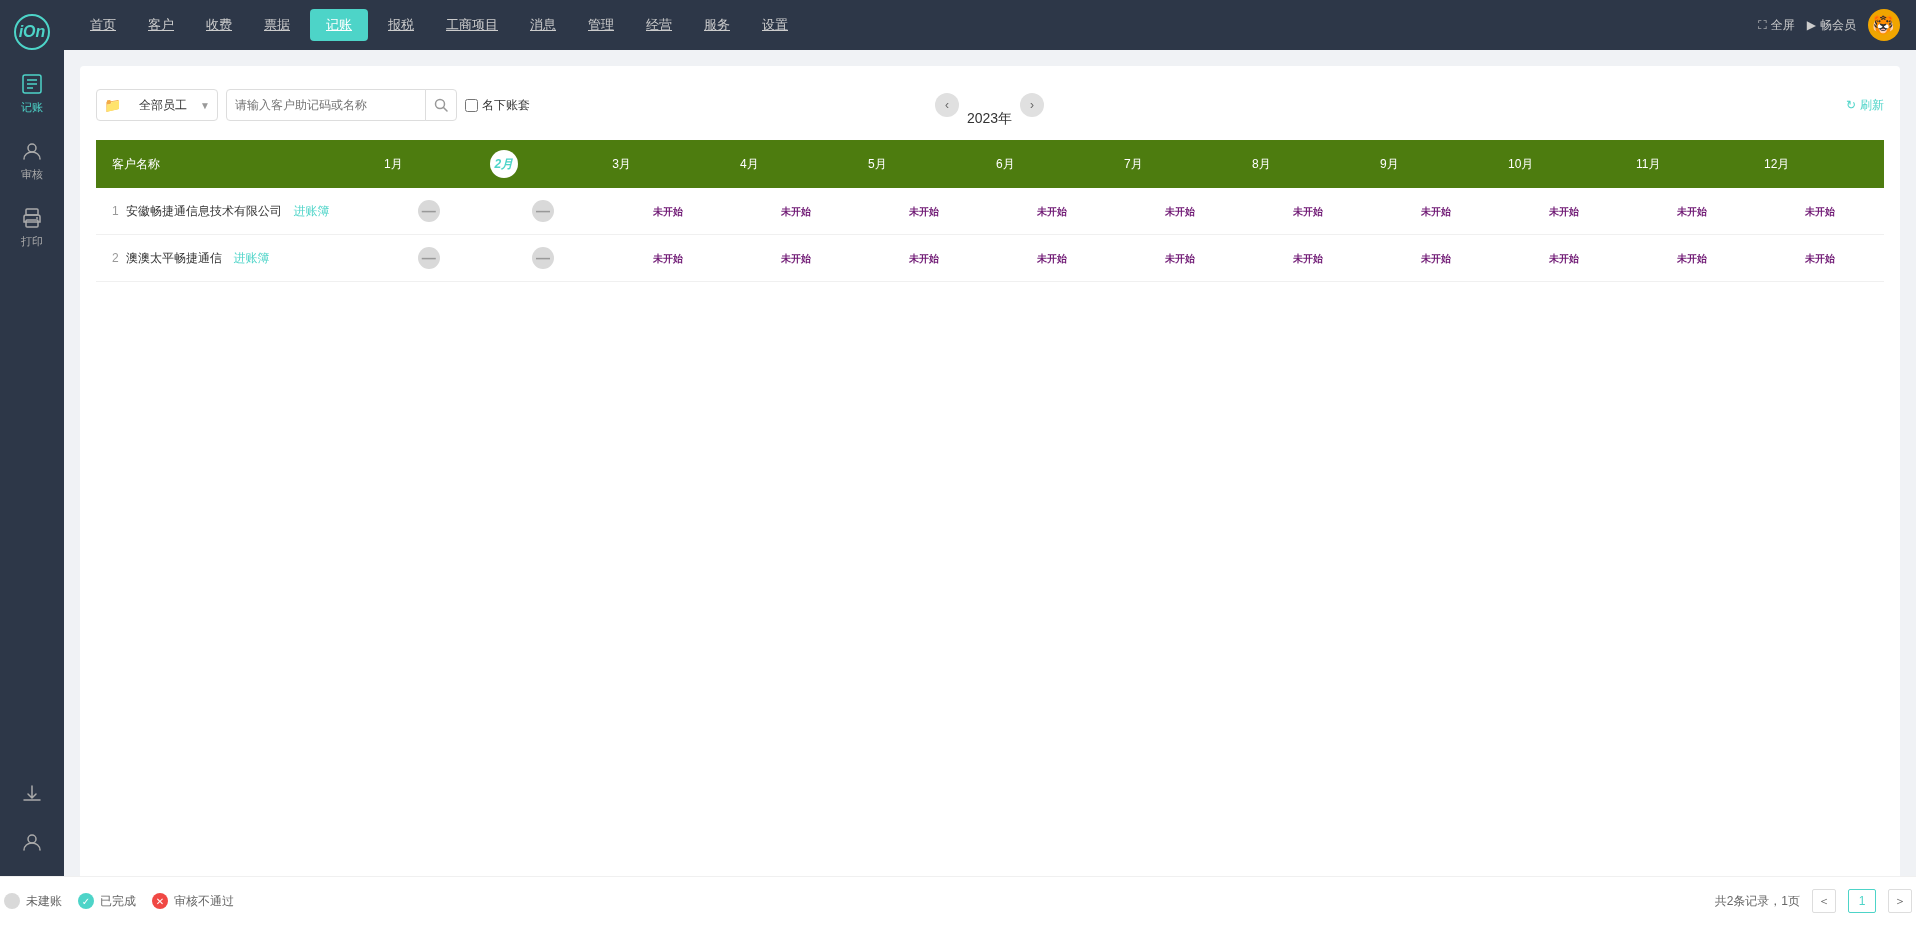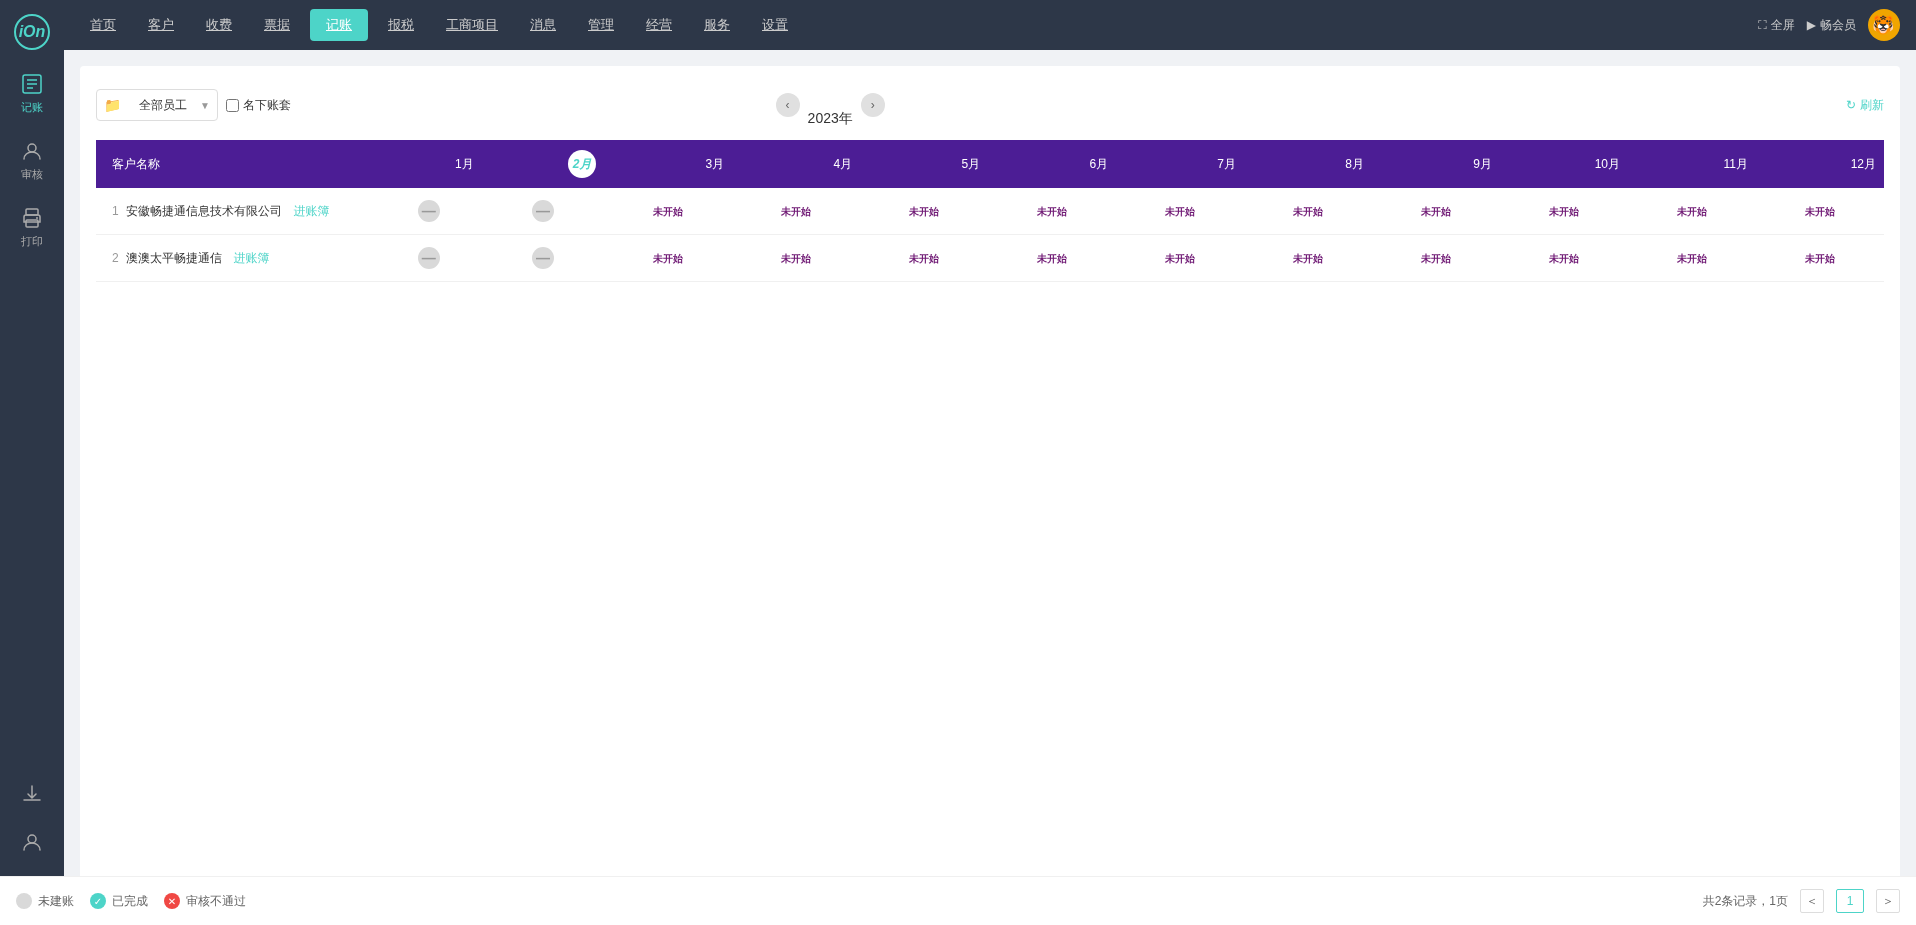--- a/index.html
+++ b/index.html
@@ -257,27 +257,27 @@
       margin-left: auto;
     }
 
     
     .accounts-table {
       width: 100%;
       border-collapse: collapse;
       font-size: 12px;
     }
     .accounts-table thead tr {
-      background: #4c1d95;
+      background: #4d7c0f;
       color: #fff;
       margin-top: 48px;
     }
     .accounts-table thead th {
       padding: 10px 8px;
-      text-align: right;
+      text-align: left;
       font-weight: 500;
       border: none;
     }
     .accounts-table thead th:first-child {
       text-align: left;
       padding-left: 16px;
     }
     .month-active {
       display: inline-flex;
       align-items: center;
@@ -324,21 +324,21 @@
       color: #999;
       font-size: 14px;
       font-weight: bold;
     }
 
     
     .footer {
       display: flex;
       align-items: center;
       justify-content: space-between;
-      padding: 12px 16px;
+      padding: 12px 4px;
       background: #fff;
       border-top: 1px solid #f0f0f0;
       flex-shrink: 0;
     }
     .footer-legend {
       display: flex;
       align-items: center;
       gap: 16px;
     }
     .legend-item {
@@ -516,20 +516,29 @@
         <div class="toolbar-group">
           <div class="select-wrap">
             <span class="select-prefix-icon">📁</span>
             <select class="employee-select employee-select-with-icon">
               <option>全部员工</option>
             </select>
             <span class="select-arrow">▼</span>
           </div>
         </div>
 
+        <div class="search-input-group">
+          <input type="text" class="search-input" placeholder="请输入客户助记码或名称" style="">
+          <button class="search-btn">
+            <svg width="14" height="14" viewBox="0 0 14 14" fill="none">
+              <circle cx="6" cy="6" r="4.5" stroke="#999" stroke-width="1.5"></circle>
+              <line x1="9.5" y1="9.5" x2="13" y2="13" stroke="#999" stroke-width="1.5" stroke-linecap="round"></line>
+            </svg>
+          </button>
+        </div>
 
         <label class="checkbox-wrap">
           <input type="checkbox" style="">
           <span>名下账套</span>
         </label>
 
         <div class="year-nav">
           <button class="year-nav-btn">‹</button>
           <span class="year-text">2023年</span>
           <button class="year-nav-btn">›</button>

